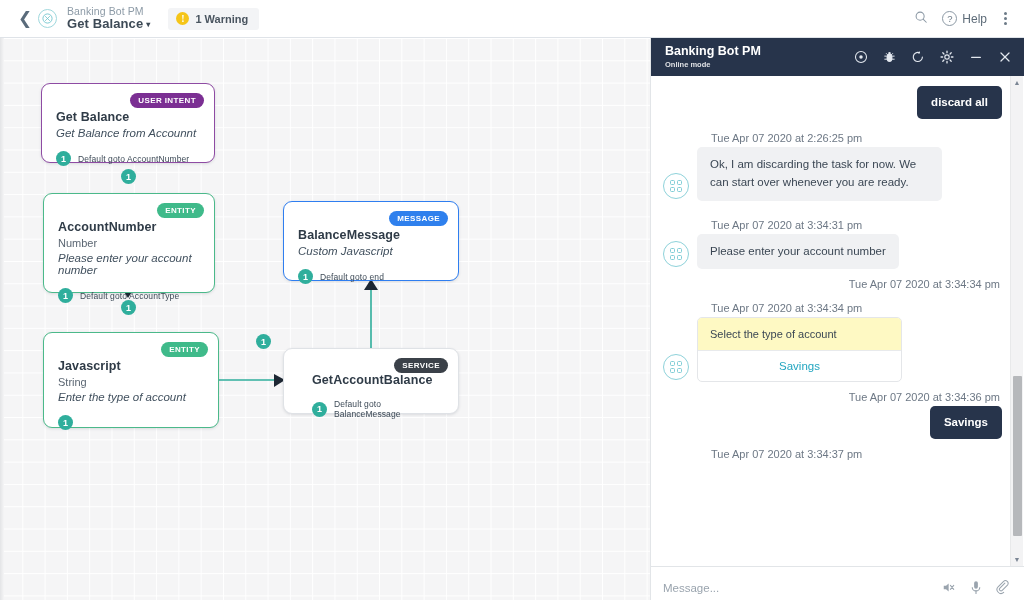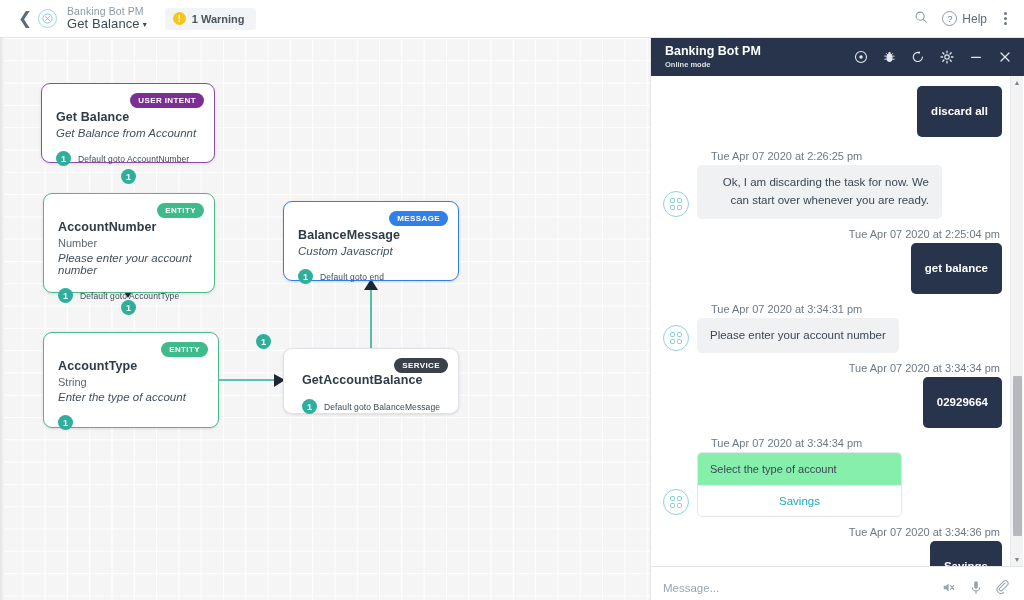--- a/index.html
+++ b/index.html
@@ -22,21 +22,21 @@
   }
   .bot-badge {
     width: 19px; height: 19px; border-radius: 50%;
     border: 1px solid #9fd8dd; color: #72c6cf;
     display: flex; align-items: center; justify-content: center;
     font-size: 9px; margin-right: 10px; flex: none;
   }
   .bot-titles { display: flex; flex-direction: column; line-height: 1.15; }
   .bot-name { font-size: 10.5px; color: #8c9aa6; letter-spacing: .1px; }
   .flow-name {
-    font-size: 13px; color: #3d4a56; font-weight: 400; letter-spacing: .1px;
+    font-size: 13px; color: #3d4a56; font-weight: 700; letter-spacing: .1px;
     cursor: pointer;
   }
   .flow-name .caret { font-size: 8px; margin-left: 3px; vertical-align: middle; }
   .warn-chip {
     margin-left: 18px; height: 22px; background: #f3f4f6; border-radius: 3px;
     display: flex; align-items: center; gap: 6px; padding: 0 11px 0 8px;
   }
   .warn-dot {
     width: 13px; height: 13px; border-radius: 50%; background: #f5c518;
     color: #fff; font-size: 10px; font-weight: 700; line-height: 13px;
@@ -102,21 +102,21 @@
                border: 1.5px solid #4bb98a; }
   .n-accttype{ left: 43px;  top: 294px; width: 176px; height: 96px;
                border: 1.5px solid #4bb98a; }
   .n-acctnum .tag, .n-accttype .tag { background: #3fba8a; }
   .n-message { left: 283px; top: 163px; width: 176px; height: 80px;
                border: 1.5px solid #2f7ef0; }
   .n-message .tag { background: #2f80ed; }
   .n-service { left: 283px; top: 310px; width: 176px; height: 66px;
                border: 1px solid #dfe2e6; }
   .n-service .tag { background: #3b4149; }
-  .n-service .body { padding: 24px 14px 10px 18px; }
+  .n-service .body { padding: 24px 14px 10px 28px; }
 
   .wire-badge {
     position: absolute; width: 15px; height: 15px; border-radius: 50%;
     background: #2fae9c; color: #fff; font-size: 9px; font-weight: 700;
     display: flex; align-items: center; justify-content: center;
     box-shadow: 0 0 0 2px #f5f5f6;
   }
 
   
   .chat {
@@ -149,32 +149,32 @@
     width: 26px; height: 26px; border-radius: 50%; border: 1.2px solid #8ed2da;
     display: flex; align-items: center; justify-content: center; flex: none;
     margin-bottom: 2px;
   }
   .avatar .grid4 {
     display: grid; grid-template-columns: 5px 5px; grid-template-rows: 5px 5px; gap: 2px;
   }
   .avatar .grid4 i { display: block; border: 1.1px solid #7fcdd6; border-radius: 1.5px; }
   .b-bot {
     background: #f0f1f3; color: #3b4754; border-radius: 5px;
-    padding: 9px 13px; font-size: 11.5px; line-height: 1.55; max-width: 245px; text-align: right;
+    padding: 9px 13px; font-size: 11.5px; line-height: 1.55; max-width: 245px;
   }
   .b-me {
     background: #27344b; color: #ffffff; border-radius: 5px;
-    padding: 18px 14px; font-size: 11.5px; font-weight: 700; line-height: 1.3;
+    padding: 9px 14px; font-size: 11.5px; font-weight: 700; line-height: 1.3;
   }
   .choice {
     background: #fff; border: 1px solid #e4e6e9; border-radius: 5px;
     width: 205px; overflow: hidden;
   }
   .choice .ch-head {
-    background: #86efac; padding: 10px 12px; font-size: 11px; color: #3b4754;
+    background: #fef9c3; padding: 10px 12px; font-size: 11px; color: #3b4754;
   }
   .choice .ch-opt {
     padding: 9px 12px; font-size: 11.5px; color: #23a6c0; text-align: center;
     border-top: 1px solid #e8eaec; cursor: pointer;
   }
   .gap { height: 9px; }
   .gap-lg { height: 13px; }
 
   .scrollbar {
     position: absolute; right: 1px; top: 0; width: 13px; height: 100%;
@@ -281,21 +281,21 @@
         <div class="goto-row">
           <span class="goto-badge">1</span>
           <span class="goto-text">Default goto AccountType</span>
         </div>
       </div>
     </div>
 
     <div class="node n-accttype">
       <div class="tag">ENTITY</div>
       <div class="body">
-        <div class="title">AccountType</div>
+        <div class="title">Javascript</div>
         <div class="subtype">String</div>
         <div class="prompt">Enter the type of account</div>
         <div class="goto-row">
           <span class="goto-badge">1</span>
         </div>
       </div>
     </div>
 
     <div class="node n-message">
       <div class="tag">MESSAGE</div>
@@ -382,45 +382,40 @@
                 <i></i>
                 <i></i>
                 <i></i>
               </span>
           </div>
           <div class="b-bot">Ok, I am discarding the task for now. We can start over whenever you are ready.</div>
         </div>
       </div>
       <div class="gap"></div>
 
-      <div class="row me">
-        <div class="stamp">Tue Apr 07 2020 at 2:25:04 pm</div>
-        <div class="b-me">get balance</div>
-      </div>
       <div class="gap"></div>
 
       <div class="row bot">
         <div class="stamp">Tue Apr 07 2020 at 3:34:31 pm</div>
         <div class="bubble-wrap">
           <div class="avatar">
             <span class="grid4">
                 <i></i>
                 <i></i>
                 <i></i>
                 <i></i>
               </span>
           </div>
           <div class="b-bot">Please enter your account number</div>
         </div>
       </div>
       <div class="gap"></div>
 
       <div class="row me">
         <div class="stamp">Tue Apr 07 2020 at 3:34:34 pm</div>
-        <div class="b-me">02929664</div>
       </div>
       <div class="gap"></div>
 
       <div class="row bot">
         <div class="stamp">Tue Apr 07 2020 at 3:34:34 pm</div>
         <div class="bubble-wrap">
           <div class="avatar">
             <span class="grid4">
                 <i></i>
                 <i></i>
@@ -435,20 +430,24 @@
         </div>
       </div>
       <div class="gap"></div>
 
       <div class="row me">
         <div class="stamp">Tue Apr 07 2020 at 3:34:36 pm</div>
         <div class="b-me">Savings</div>
       </div>
       <div class="gap"></div>
 
+      <div class="row bot">
+        <div class="stamp">Tue Apr 07 2020 at 3:34:37 pm</div>
+
+      </div>
 
       <div class="scrollbar">
         <div class="arrow up">▲</div>
         <div class="thumb"></div>
         <div class="arrow dn">▼</div>
       </div>
     </div>
 
     <div class="chat-input">
       <div class="ph">Message...</div>

